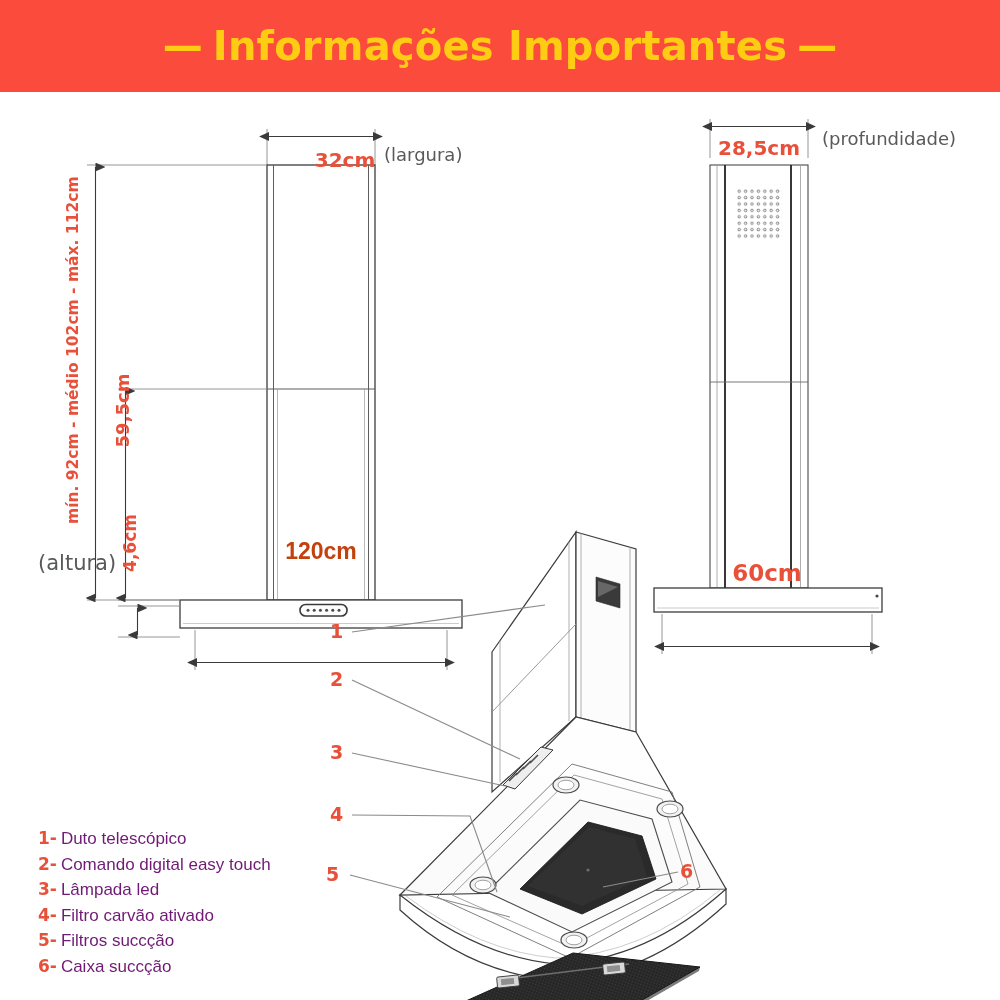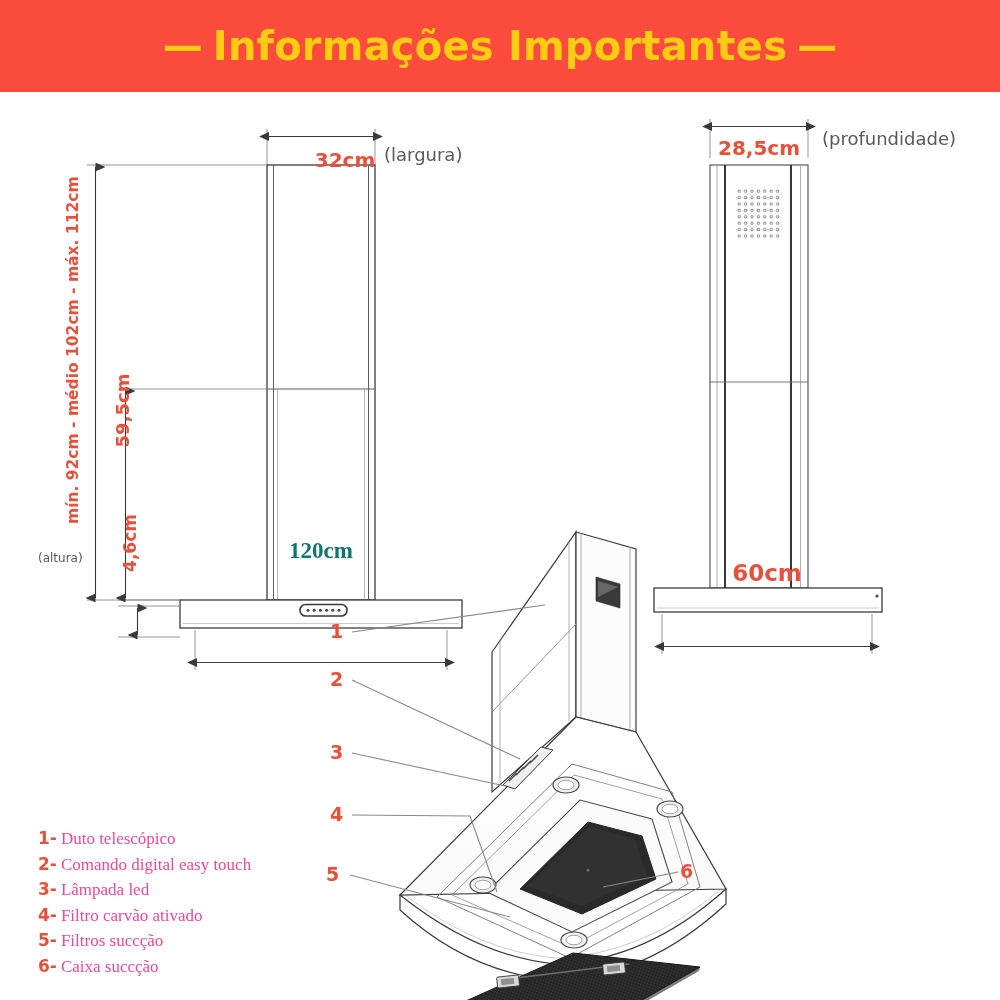--- a/index.html
+++ b/index.html
@@ -66,23 +66,23 @@
     white-space: nowrap;
   }
   .legend-num {
     color: #e8503a;
     font-weight: bold;
     font-size: 17px;
     margin-right: 4px;
     font-family: "DejaVu Sans", sans-serif;
   }
   .legend-text {
-    color: #ec4899;
+    color: #701a75;
     font-size: 17px;
-    font-family: Liberation Serif, serif;
+    font-family: Liberation Sans, sans-serif;
   }
 </style>
 </head>
 <body>
 
 <div id="page">
 
   <div id="banner">
     <span class="banner-dash">—</span>
     <span id="banner-title">Informações Importantes</span>
@@ -316,25 +316,25 @@
                 transform:rotate(-90deg);color:#e8503a;font-weight:bold;font-size:15.5px;
                 font-family:'DejaVu Sans',sans-serif;white-space:nowrap;">mín. 92cm - médio 102cm - máx. 112cm</div>
 
     <div style="position:absolute;left:42px;top:400px;width:160px;text-align:center;
                 transform:rotate(-90deg);color:#e8503a;font-weight:bold;font-size:18px;
                 font-family:'DejaVu Sans',sans-serif;white-space:nowrap;">59,5cm</div>
 
     <div style="position:absolute;left:70px;top:533px;width:120px;text-align:center;
                 transform:rotate(-90deg);color:#e8503a;font-weight:bold;font-size:17px;
                 font-family:'DejaVu Sans',sans-serif;white-space:nowrap;">4,6cm</div>
-    <div style="position:absolute;left:38px;top:551px;color:#58595b;font-size:12px;
+    <div style="position:absolute;left:38px;top:551px;color:#58595b;font-size:21px;
                 font-family:'DejaVu Sans',sans-serif;white-space:nowrap;">(altura)</div>
 
     <div style="position:absolute;left:195px;top:538px;width:252px;text-align:center;
-                color:#0f766e;font-weight:bold;font-size:23px;font-family:Liberation Serif, serif;">120cm</div>
+                color:#c2410c;font-weight:bold;font-size:23px;font-family:Liberation Sans, sans-serif;">120cm</div>
 
     <div style="position:absolute;left:710px;top:136px;width:98px;text-align:center;
                 color:#e8503a;font-weight:bold;font-size:20px;font-family:'DejaVu Sans',sans-serif;">28,5cm</div>
     <div style="position:absolute;left:822px;top:128px;color:#58595b;font-size:18px;
                 font-family:'DejaVu Sans',sans-serif;white-space:nowrap;">(profundidade)</div>
 
     <div style="position:absolute;left:662px;top:522px;width:210px;text-align:center;
                 color:#e8503a;font-weight:bold;font-size:23px;font-family:'DejaVu Sans',sans-serif;margin-top:38px;">60cm</div>
 
     <div style="position:absolute;left:330px;top:620px;color:#e8503a;font-weight:bold;font-size:19px;

